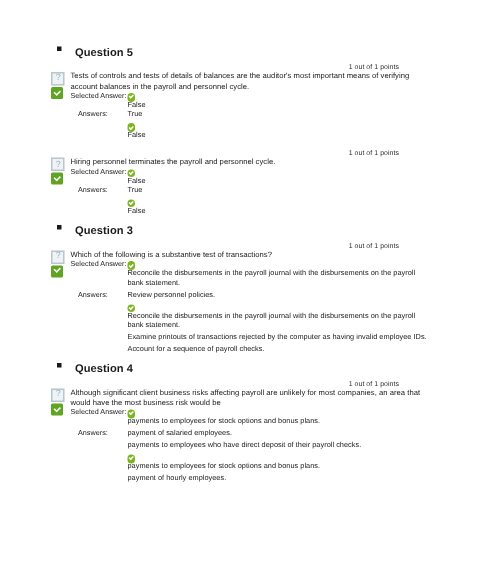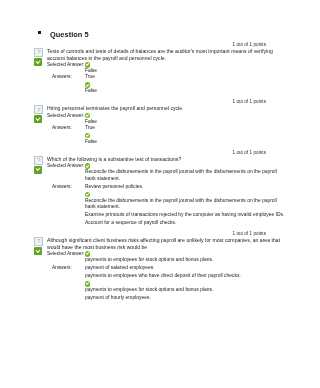--- a/index.html
+++ b/index.html
@@ -240,20 +240,24 @@
               <span class="mark"></span>
               <span class="opt-text">False</span>
             </div>
           </div>
         </div>
       </div>
     </div>
   </div>
 
   <div class="question-block">
+    <div class="q-head">
+      <span class="q-bullet"></span>
+      <span class="q-title">Question 3</span>
+    </div>
     <div class="q-points">1 out of 1 points</div>
     <div class="q-body">
       <div class="icon-col">
         <span class="icon-q"></span>
         <span class="icon-correct"></span>
       </div>
       <div class="q-text">Which of the following is a substantive test of transactions?</div>
       <div class="ans-table">
         <div class="ans-row">
           <div class="ans-label">Selected Answer:</div>
@@ -279,20 +283,24 @@
             <div class="opt">
               <span class="opt-text">Account for a sequence of payroll checks.</span>
             </div>
           </div>
         </div>
       </div>
     </div>
   </div>
 
   <div class="question-block">
+    <div class="q-head">
+      <span class="q-bullet"></span>
+      <span class="q-title">Question 4</span>
+    </div>
     <div class="q-points">1 out of 1 points</div>
     <div class="q-body">
       <div class="icon-col">
         <span class="icon-q"></span>
         <span class="icon-correct"></span>
       </div>
       <div class="q-text">Although significant client business risks affecting payroll are unlikely for most companies, an area that would have the most business risk would be</div>
       <div class="ans-table">
         <div class="ans-row">
           <div class="ans-label">Selected Answer:</div>

